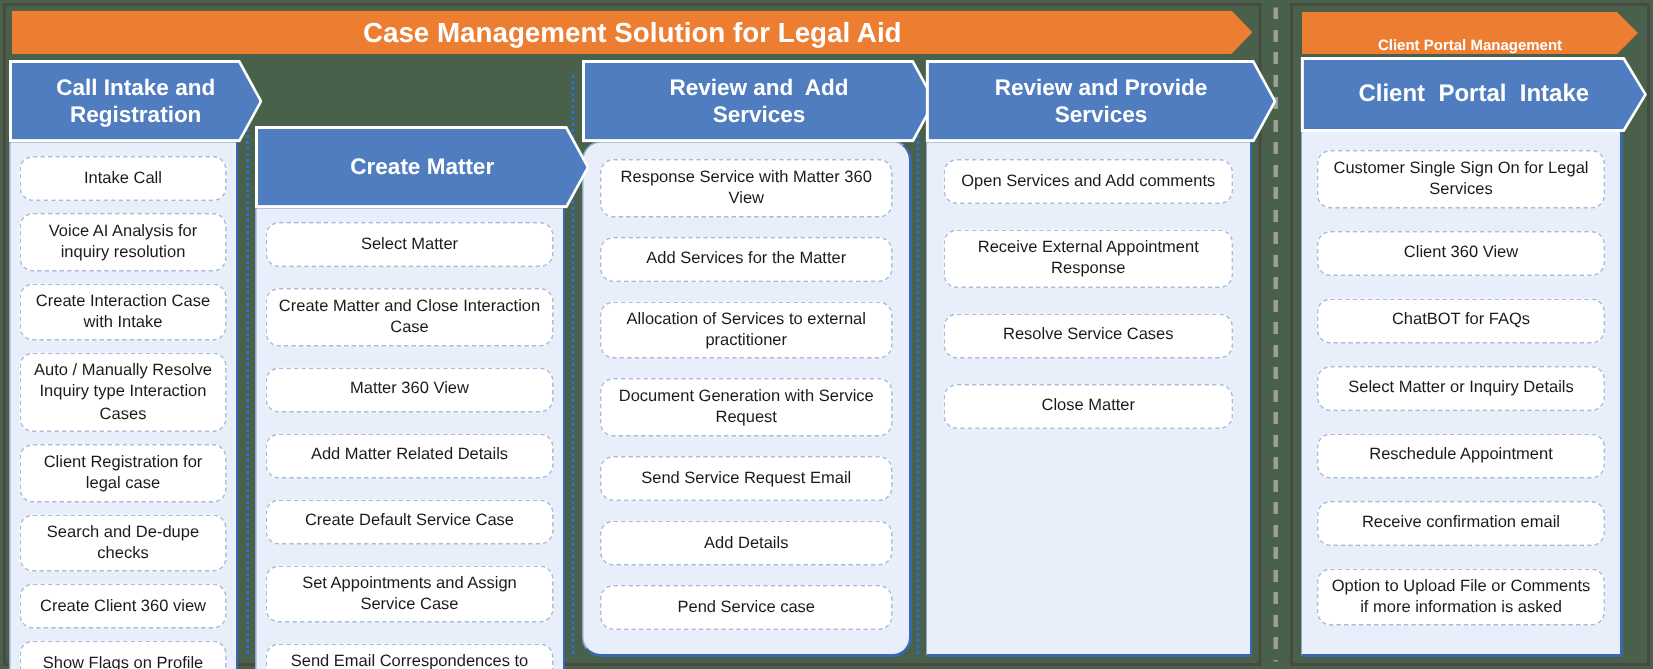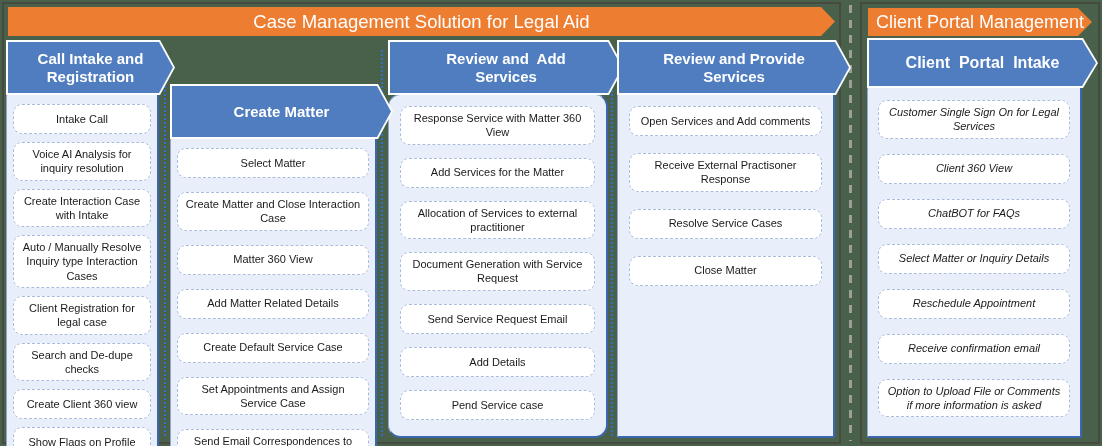--- a/index.html
+++ b/index.html
@@ -20,25 +20,25 @@
     background:var(--canvas_green);
   }
   #main-section{ left:2px; top:2px; width:839px; height:442px; }
   #portal-section{ left:860px; top:2px; width:240px; height:442px; }
 
   
   .banner{
     position:absolute; clip-path:polygon(0 0, calc(100% - 14px) 0, 100% 50%, calc(100% - 14px) 100%, 0 100%);
     background:var(--banner_orange);
     display:flex; align-items:center; justify-content:center;
-    color:var(--text_white); font-weight:normal;
+    color:var(--text_white); font-weight:bold;
     filter:drop-shadow(1px 2px 0 rgba(95,50,8,0.55));
   }
   #main-banner{ left:4px; top:3px; width:827px; height:29px; font-size:18.5px; }
-  #portal-banner{ left:6px; top:4px; width:224px; height:28px; font-size:18px; }
+  #portal-banner{ left:6px; top:4px; width:224px; height:28px; font-size:10px;align-items:flex-end; }
 
   
   .column{ position:absolute; display:flex; flex-direction:column; }
   .col-header{
     position:relative; z-index:2; flex-shrink:0;
     width:calc(100% + 16px); height:55px;
     clip-path:polygon(0 0, calc(100% - 15px) 0, 100% 50%, calc(100% - 15px) 100%, 0 100%);
     background:#fff;
     filter:drop-shadow(2px 3px 0 var(--header_shadow));
   }
@@ -63,21 +63,21 @@
     border-right:2px solid var(--panel_edge);
     border-bottom:2px solid var(--panel_edge);
     border-radius:2px;
     display:flex; flex-direction:column;
     padding:9px 6px;
   }
   .c1 .col-panel{ gap:8px; }
   .c2 .col-panel{ gap:14px; }
   .c3 .col-panel{ gap:13px; padding:11px 11px;border-radius:13px; }
   .c4 .col-panel{ gap:17px; padding:11px 11px; }
-  .c5 .col-panel{ gap:15px; padding:12px 10px;font-style:italic; }
+  .c5 .col-panel{ gap:15px; padding:12px 10px; }
 
   .box{
     flex-shrink:0; min-height:30px;
     background:#fff; border:1.5px dashed var(--box_border); border-radius:9px;
     display:flex; align-items:center; justify-content:center;
     text-align:center; padding:4px 7px;
     font-size:11px; line-height:1.3; color:var(--text_dark);
   }
 
   
@@ -150,21 +150,21 @@
   </div>
 
   <div class="col-divider" style="left:607px;"></div>
 
   <div class="column c4" style="left:613px; top:36px; width:218px; height:398px;">
     <div class="col-header">
       <div class="fill">Review and Provide Services</div>
     </div>
     <div class="col-panel">
         <div class="box">Open Services and Add comments</div>
-        <div class="box">Receive External Practisoner Response</div>
+        <div class="box">Receive External Appointment Response</div>
         <div class="box">Resolve Service Cases</div>
         <div class="box">Close Matter</div>
       </div>
   </div>
 </div>
 
 <div id="section-divider"></div>
 
 <div id="portal-section" class="section">
   <div id="portal-banner" class="banner">

